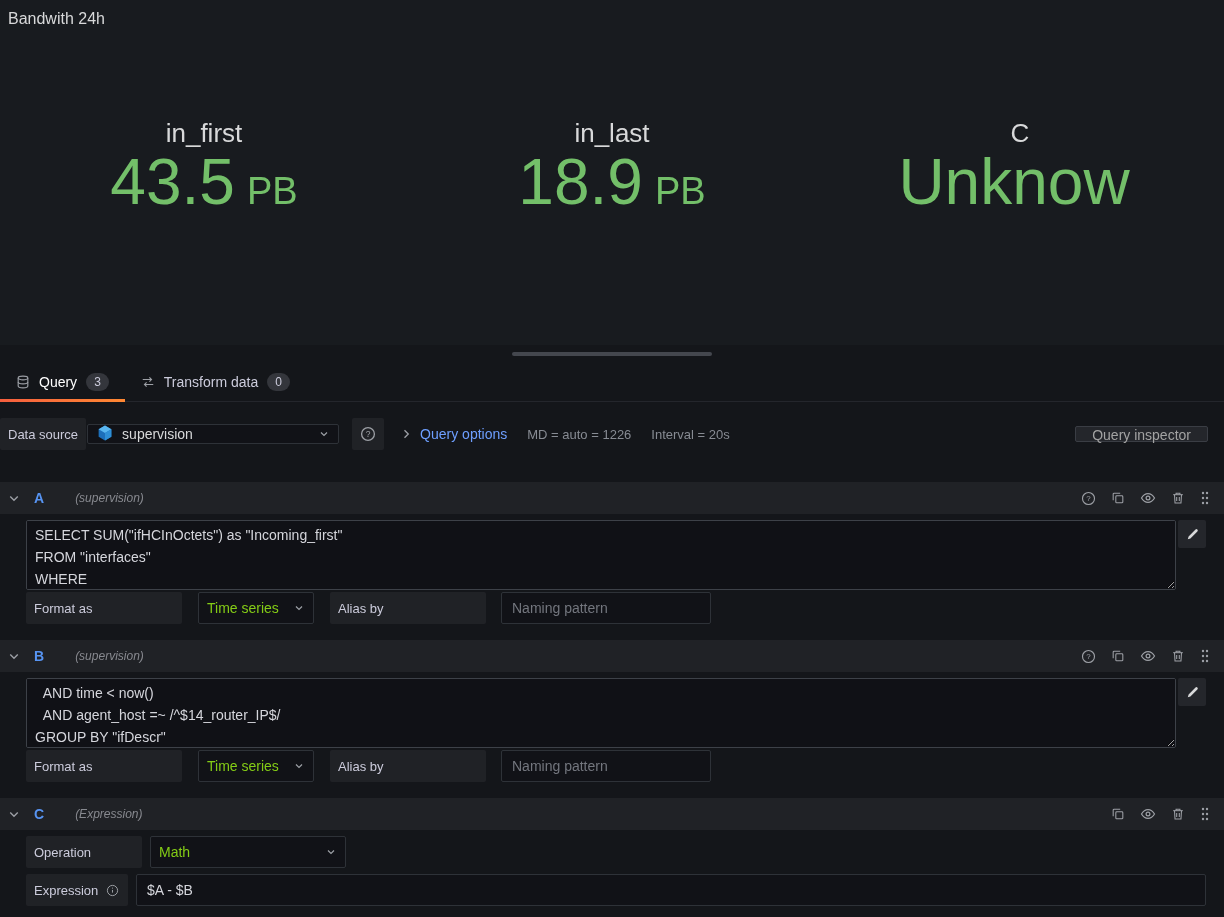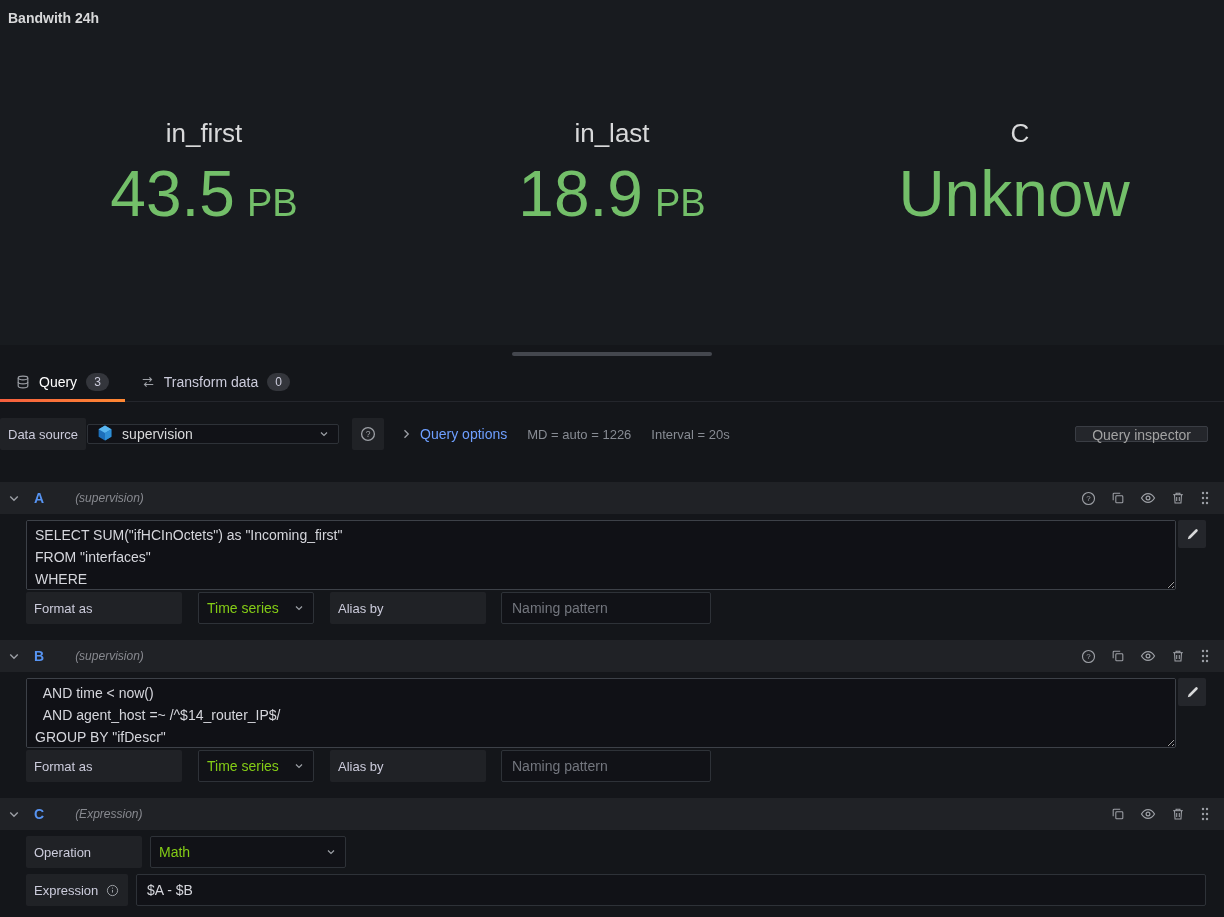--- a/index.html
+++ b/index.html
@@ -6,24 +6,24 @@
   html,body { margin:0; padding:0; }
   body {
     background:#111217;
     font-family:"Liberation Sans","DejaVu Sans",sans-serif;
     color:#ccccdc;
   }
   .stage { width:1224px; height:917px; background:#14161a; overflow:hidden; position:relative; }
 
   
   .panel { height:345px; background:#181b1f; position:relative; }
-  .panel-title { padding:10px 8px; font-size:14px; font-weight:700; color:#d8d9da; }
+  .panel-title { padding:10px 8px; font-size:16px; font-weight:400; color:#d8d9da; }
   .stats { position:absolute; top:118px; left:0; right:0; display:flex; }
   .stat { flex:1; display:flex; flex-direction:column; align-items:center; }
-  .stat-label { font-size:26px; color:#d8d9da; margin-bottom:12px; }
+  .stat-label { font-size:26px; color:#d8d9da; }
   .stat-value-row { display:flex; align-items:baseline; gap:12px; color:#73bf69; }
   .stat-value { font-size:64px; font-weight:500; line-height:1.05; }
   .stat-unit { font-size:38px; font-weight:500; }
 
   
   .resize-strip { height:18px; display:flex; align-items:center; justify-content:center; }
   .resize-grip { width:200px; height:4px; border-radius:2px; background:#44474e; cursor:row-resize; }
 
   
   .tab-bar { height:39px; display:flex; align-items:stretch; border-bottom:1px solid #24262c; }

